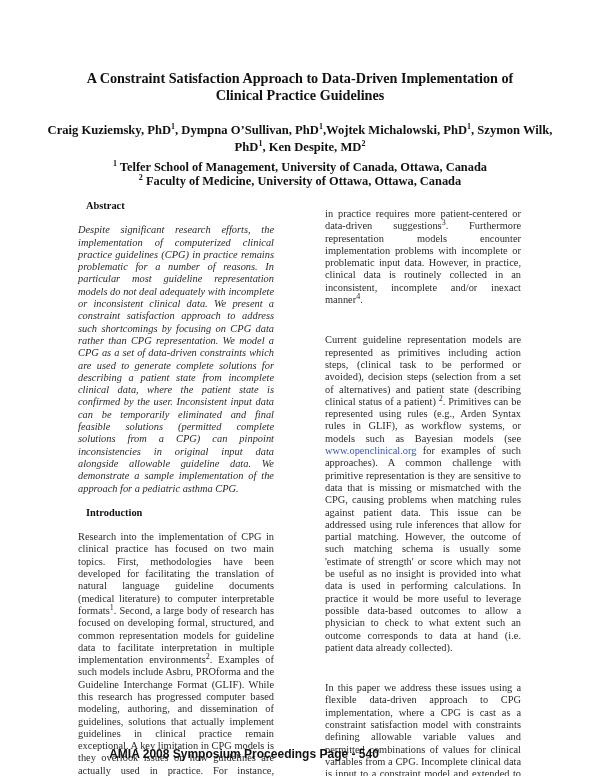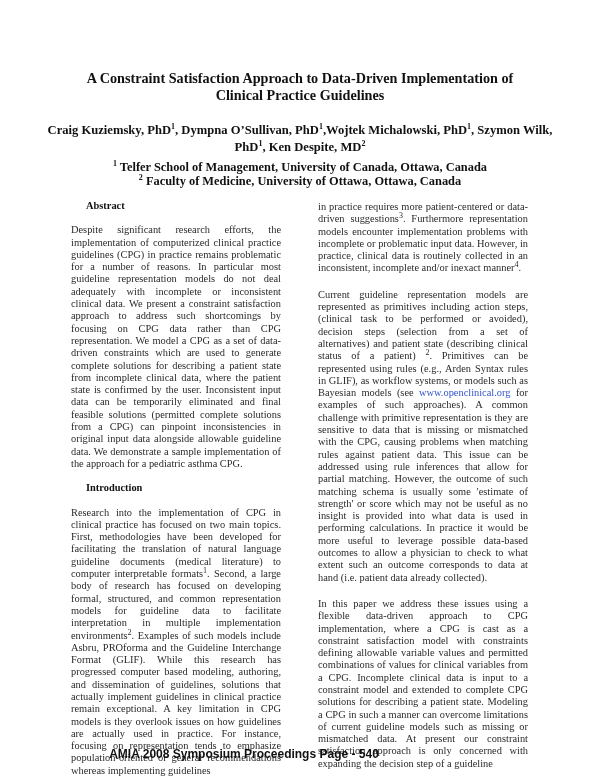--- a/index.html
+++ b/index.html
@@ -4,23 +4,23 @@
 <style>
   html, body { margin: 0; padding: 0; background: #ffffff; }
   body { width: 600px; height: 776px; position: relative; overflow: hidden; color: #1a1a1a; font-family: "Liberation Serif", serif; }
   .title { position: absolute; left: 40px; width: 520px; top: 70px; text-align: center; font-weight: bold; font-size: 14.2px; line-height: 17px; color: #111; }
   .authors { position: absolute; left: 40px; width: 520px; top: 122px; text-align: center; font-weight: bold; font-size: 12.6px; line-height: 16.5px; color: #111; }
   .affil { position: absolute; left: 40px; width: 520px; top: 160px; text-align: center; font-weight: bold; font-size: 12.4px; line-height: 14px; color: #111; }
   sup { font-size: 8px; vertical-align: super; line-height: 0; }
   .col { position: absolute; top: 200px; width: 212px; font-size: 10.4px; line-height: 12.3px; color: #2a2a2a; }
   .col.left { left: 70px; }
   .col.right { left: 317px; }
-  .col p { margin: 1px; text-align: justify; }
+  .col p { margin: 8px; text-align: justify; }
   .heading { font-weight: bold; font-size: 10.4px; color: #111; margin: 0 0 12px 16px; }
-  .abstract-text { margin-bottom: 12px !important; }
+  .abstract-text { font-style: italic; margin-bottom: 12px !important; }
   .gap { height: 12px; }
   a.link { color: #3355cc; text-decoration: none; }
   .footer { position: absolute; left: 0; width: 488px; top: 727px; text-align: center; font-family: "Liberation Sans", sans-serif; font-weight: bold; font-size: 12px; color: #111; margin-top: 20px; }
 </style>
 </head>
 <body>
 
 <div class="title">
   <div>A Constraint Satisfaction Approach to Data-Driven Implementation of</div>
   <div>Clinical Practice Guidelines</div>

